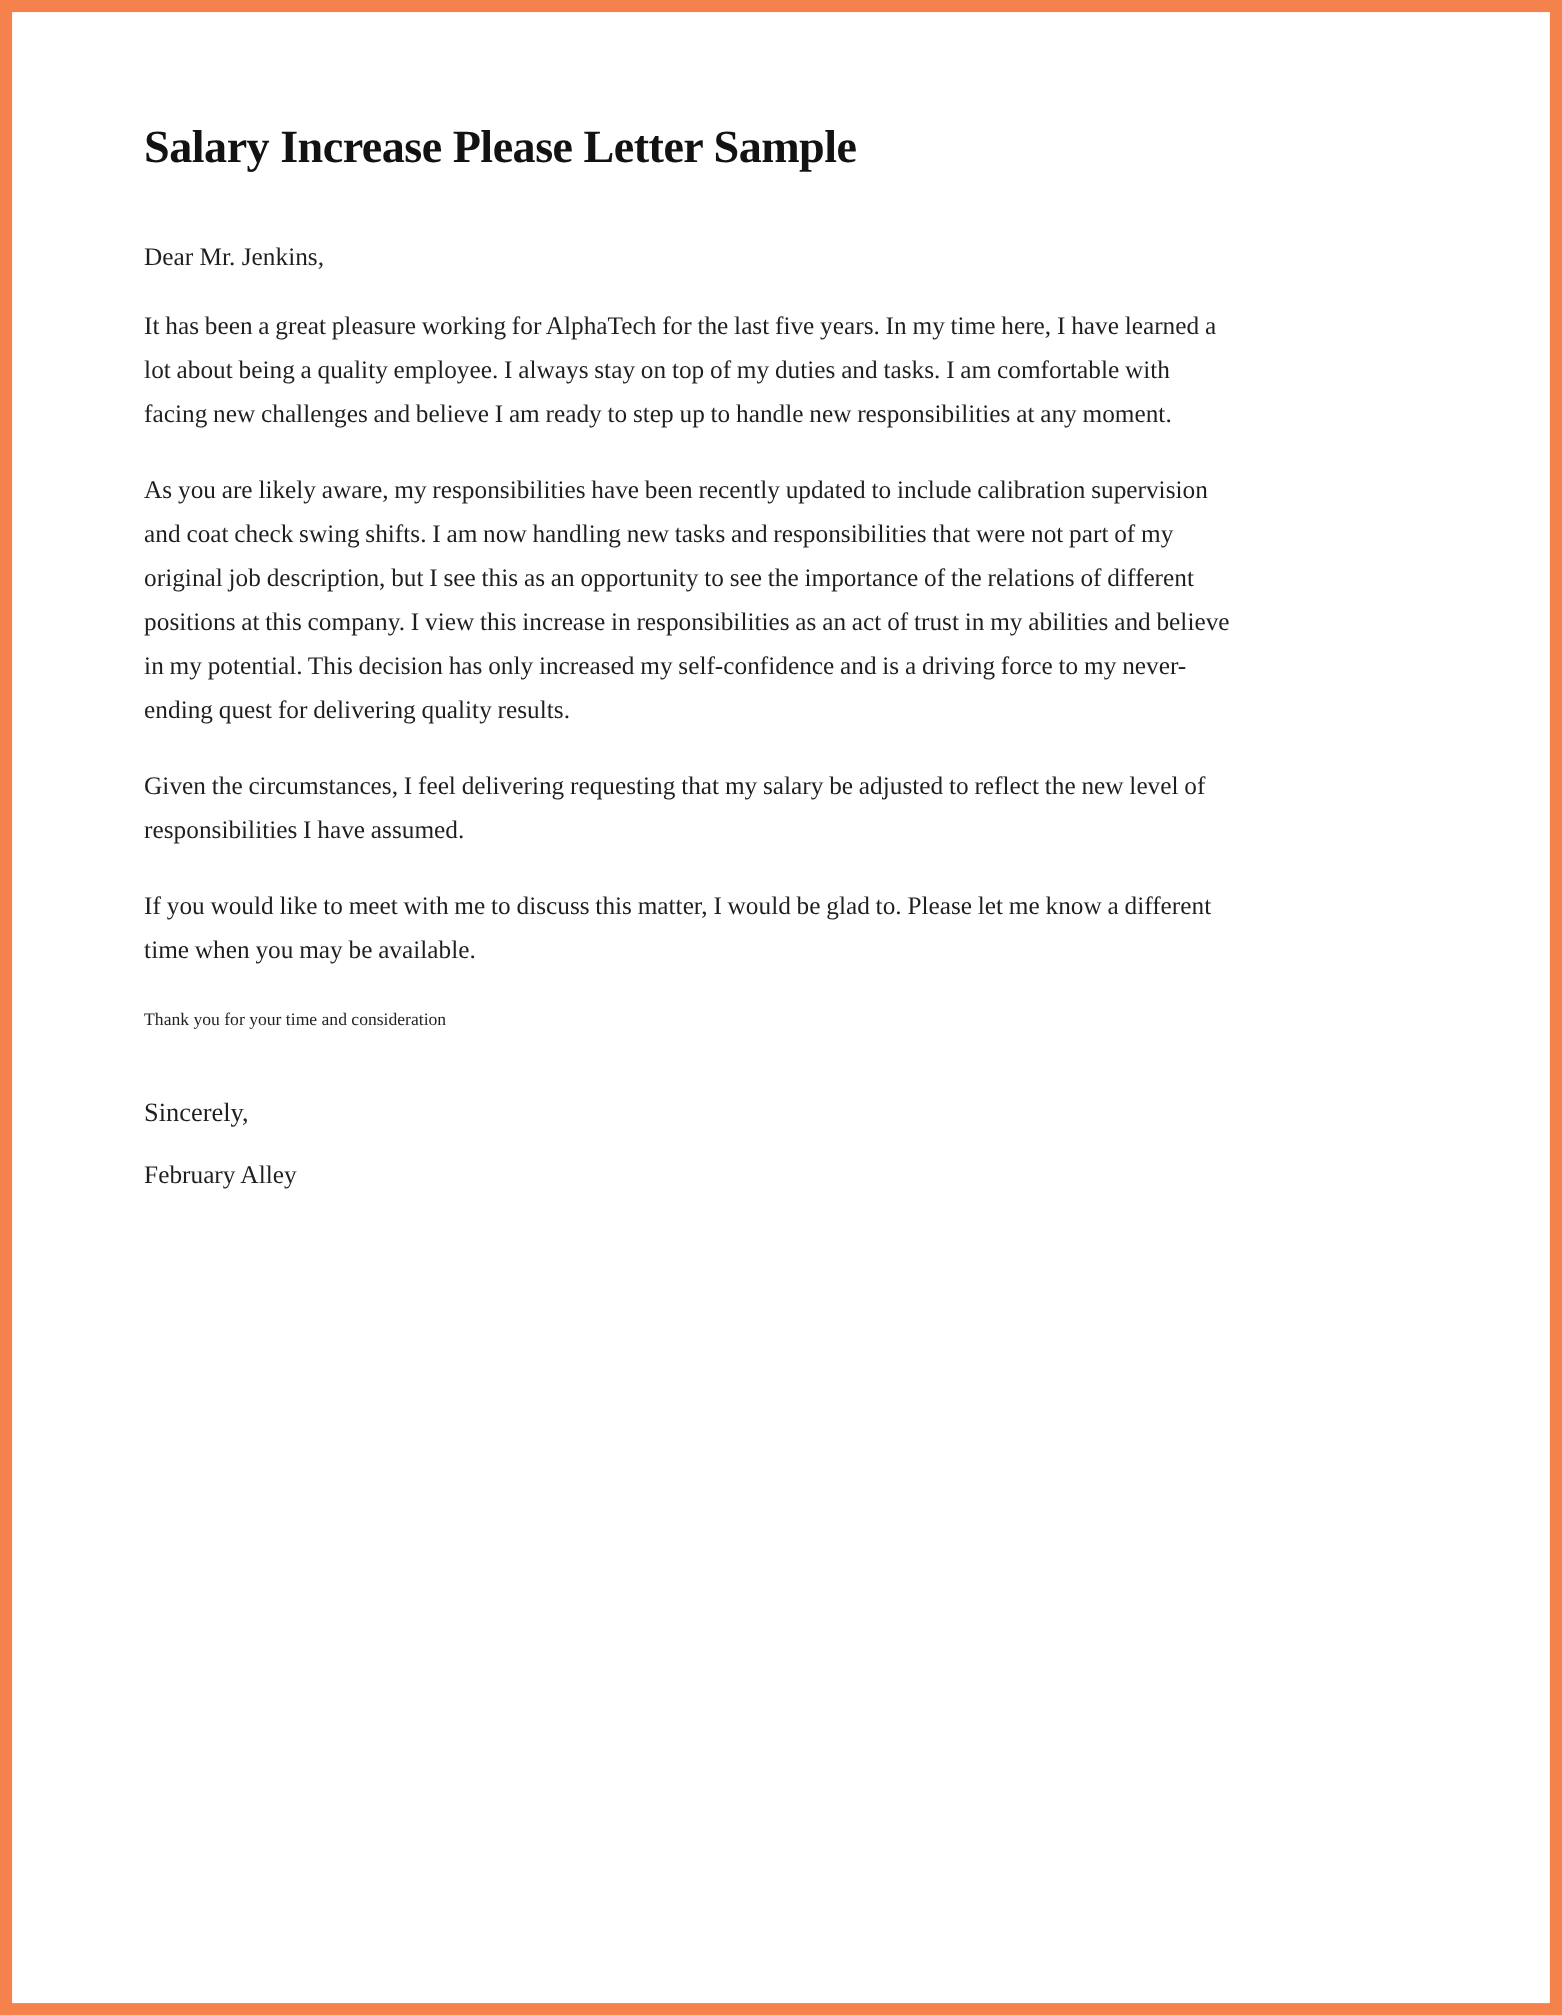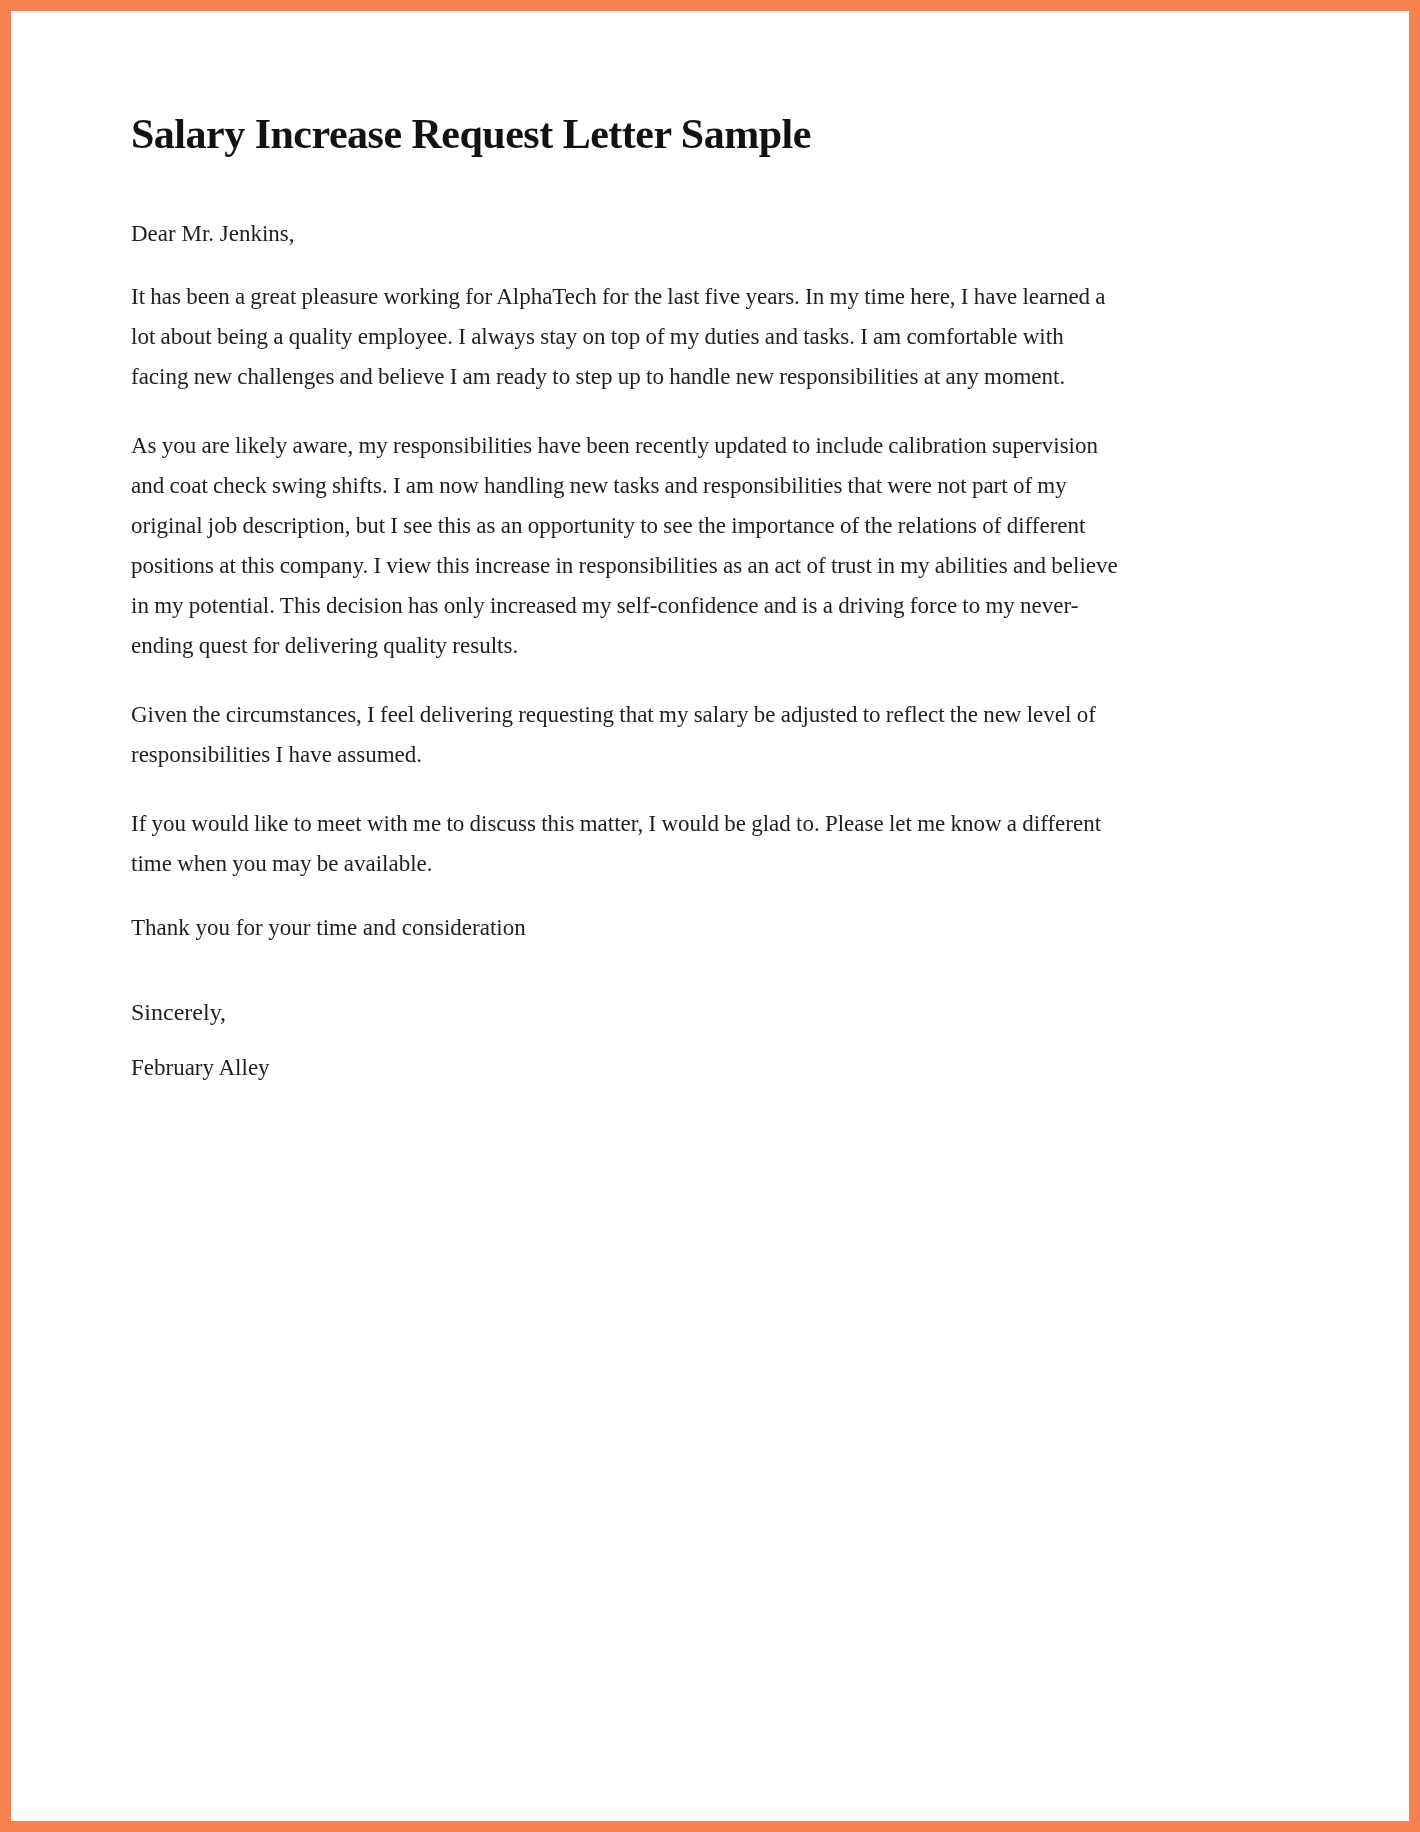--- a/index.html
+++ b/index.html
@@ -35,41 +35,41 @@
     line-height: 29px;
     margin: 0 0 29px 0;
   }
   .para {
     font-size: 23px;
     line-height: 40px;
     margin: 0 0 29px 0;
     word-spacing: -0.5px;
   }
   .thanks {
-    font-size: 23px;
+    font-size: 16px;
     line-height: 29px;
     margin: 0 0 29px 0;
   }
   .closing {
     font-size: 24px;
     line-height: 29px;
     margin: 56px 0 0 0;
   }
   .signature {
     font-size: 23px;
     line-height: 29px;
     margin: 26px 0 0 0;
   }
 </style>
 </head>
 <body>
 
 <div class="page">
   <div class="content">
-    <h1 class="letter-title">Salary Increase Request Letter Sample</h1>
+    <h1 class="letter-title">Salary Increase Please Letter Sample</h1>
 
     <p class="salutation">Dear Mr. Jenkins,</p>
 
     <p class="para">It has been a great pleasure working for AlphaTech for the last five years. In my time here, I have learned a lot about being a quality employee. I always stay on top of my duties and tasks. I am comfortable with facing new challenges and believe I am ready to step up to handle new responsibilities at any moment.</p>
 
     <p class="para">As you are likely aware, my responsibilities have been recently updated to include calibration supervision and coat check swing shifts. I am now handling new tasks and responsibilities that were not part of my original job description, but I see this as an opportunity to see the importance of the relations of different positions at this company. I view this increase in responsibilities as an act of trust in my abilities and believe in my potential. This decision has only increased my self-confidence and is a driving force to my never-ending quest for delivering quality results.</p>
 
     <p class="para">Given the circumstances, I feel delivering requesting that my salary be adjusted to reflect the new level of responsibilities I have assumed.</p>
 
     <p class="para">If you would like to meet with me to discuss this matter, I would be glad to. Please let me know a different time when you may be available.</p>

